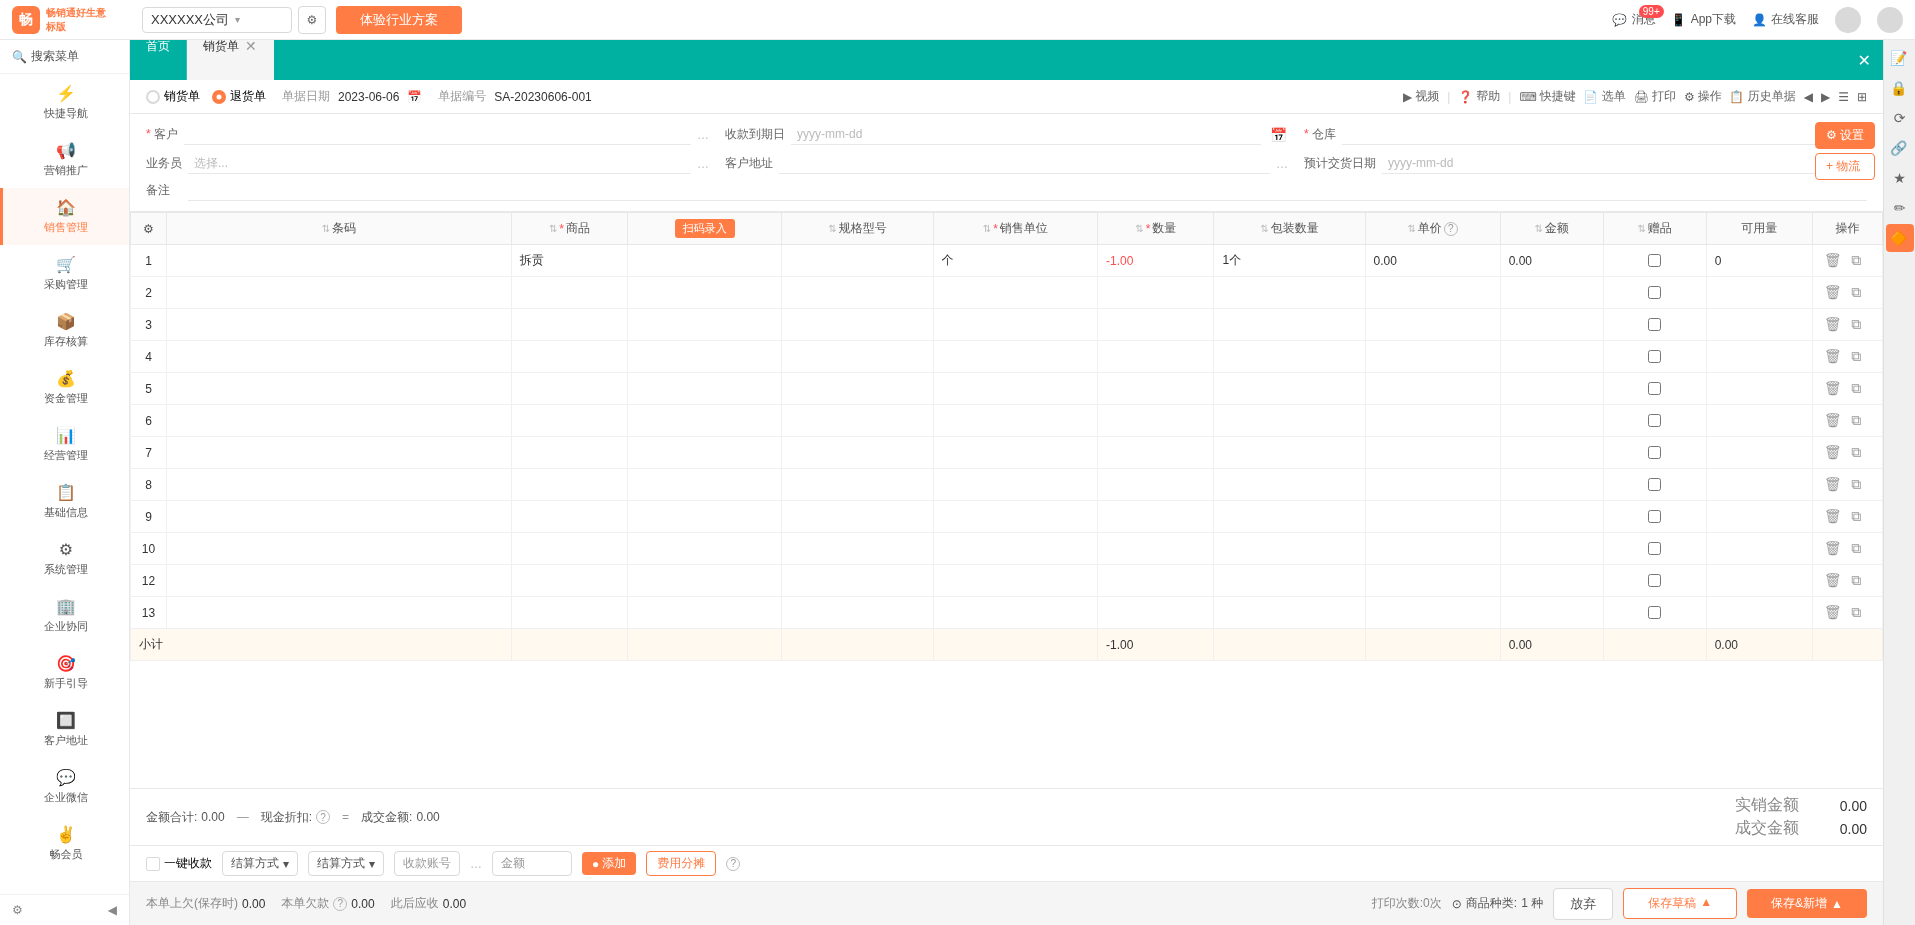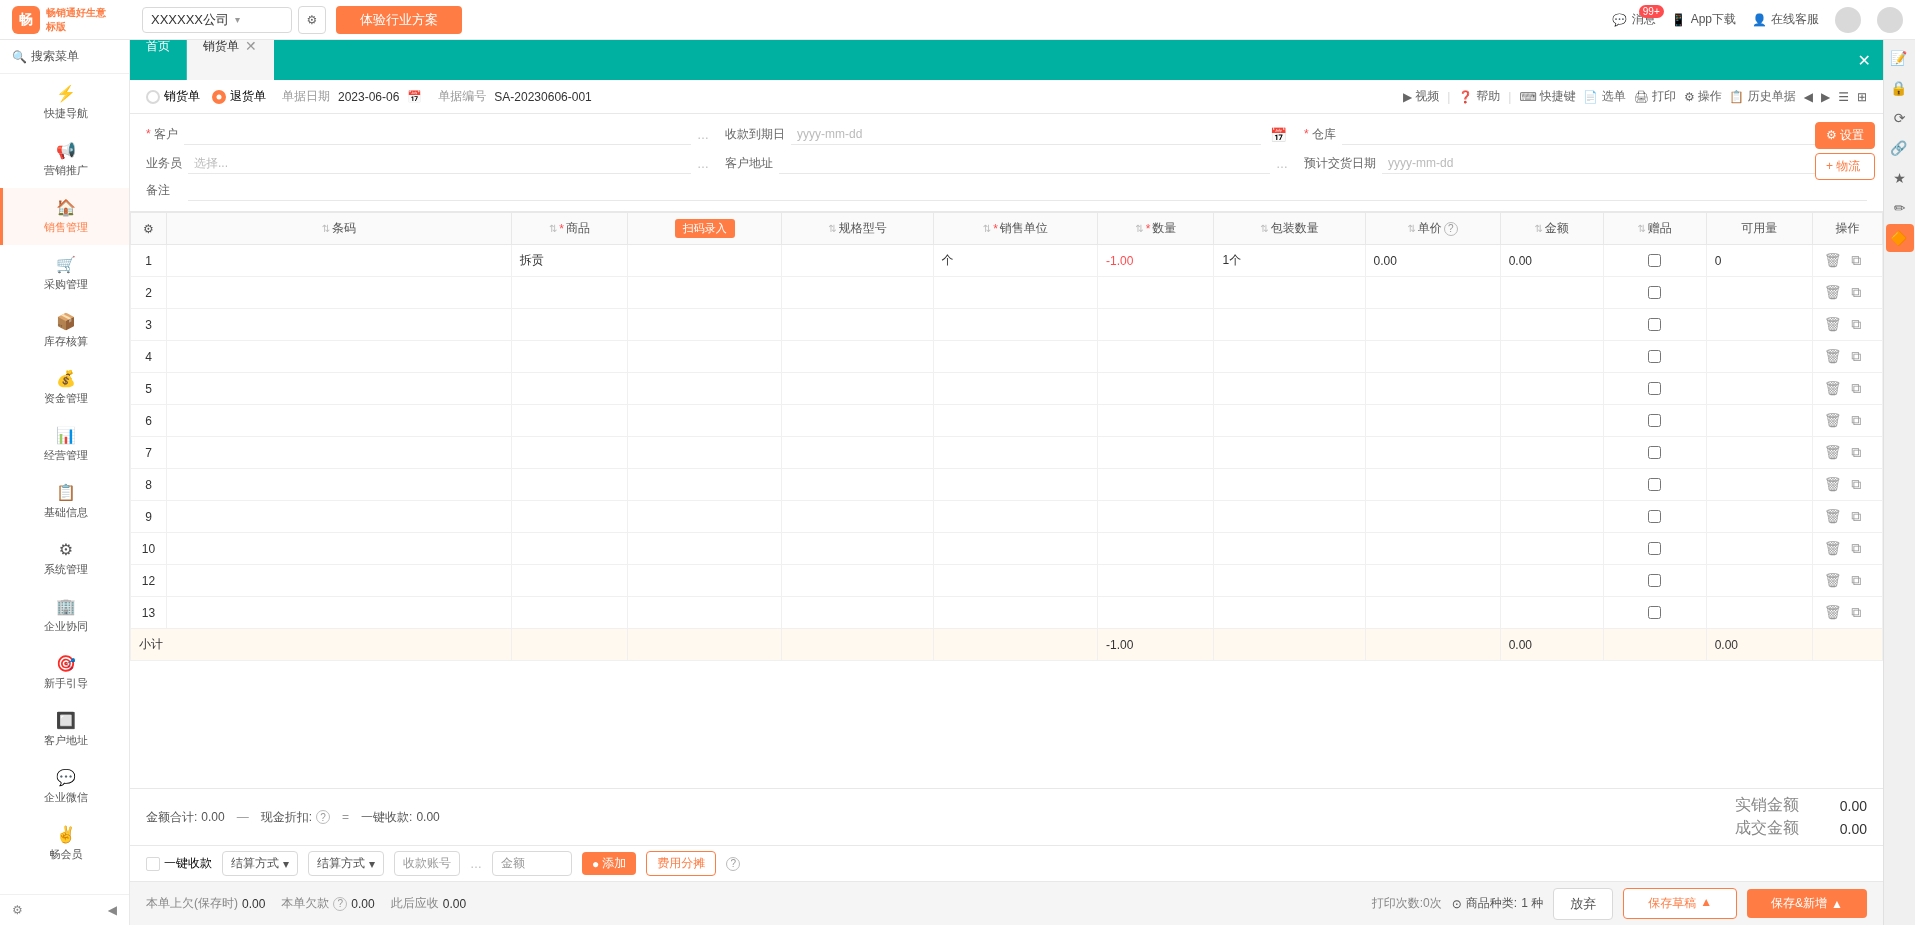--- a/index.html
+++ b/index.html
@@ -682,21 +682,21 @@
         <span>金额合计:</span>
         <span>0.00</span>
       </div>
       <span style="color:#999;">—</span>
       <div class="total-item">
         <span>现金折扣:</span>
         <span class="q-icon">?</span>
       </div>
       <span style="color:#999;">=</span>
       <div class="total-item">
-        <span>一键收款:</span>
+        <span>成交金额:</span>
         <span>0.00</span>
       </div>
       <div class="right-totals">
         <div class="right-total-row">
           <span class="right-total-label">实销金额</span>
           <span class="right-total-value">0.00</span>
         </div>
         <div class="right-total-row">
           <span class="right-total-label">成交金额</span>
           <span class="right-total-value">0.00</span>

